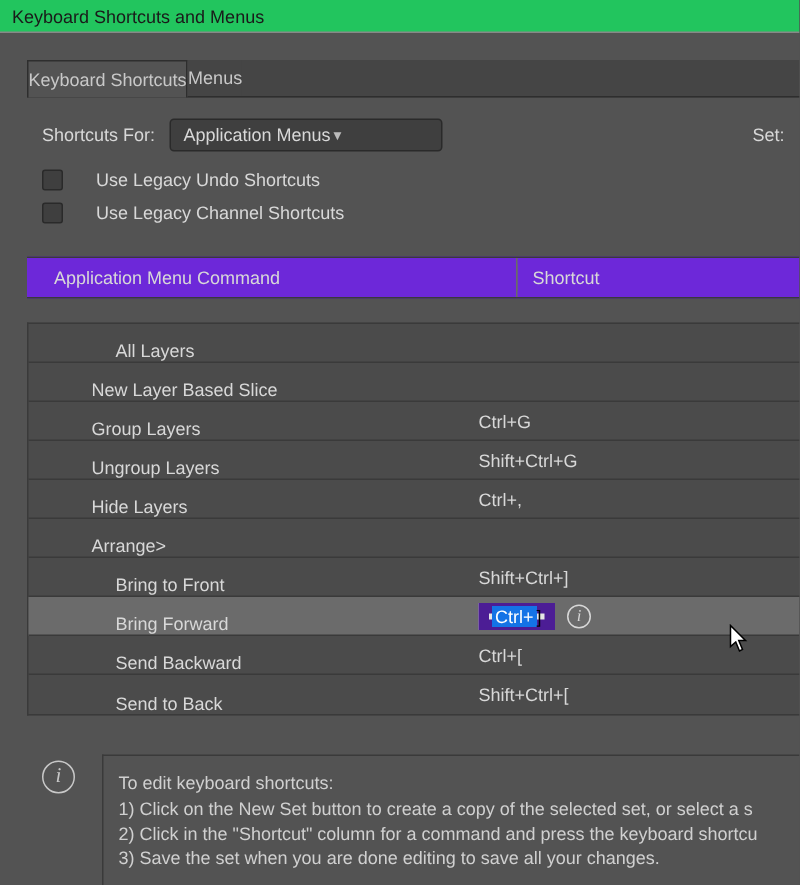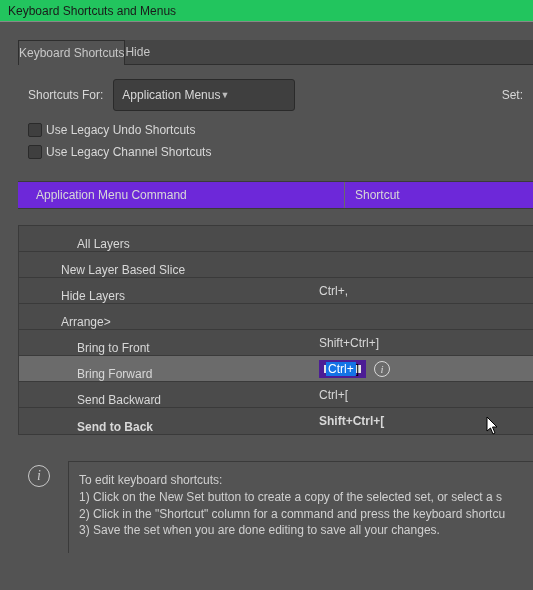--- a/index.html
+++ b/index.html
@@ -50,37 +50,37 @@
     gap: 10px;
   }
   .label { color: #d8d8d8; }
   .dropdown {
     background: #3f3f3f;
     border: 1px solid #2a2a2a;
     border-radius: 3px;
     color: #d8d8d8;
     padding: 3px 8px;
     width: 182px;
-    height: 32px;
+    height: 22px;
     display: flex;
     align-items: center;
     cursor: pointer;
   }
   .chevron {
     font-size: 9px;
     color: #bbb;
   }
   .set-label {
     margin-left: auto;
     padding-right: 10px;
   }
   .checkbox-row {
     display: flex;
     align-items: center;
-    gap: 4px;
+    gap: 22px;
     padding: 4px 0 4px 10px;
   }
   .checkbox {
     width: 14px;
     height: 14px;
     border: 1px solid #2a2a2a;
     background: #3f3f3f;
     border-radius: 2px;
     cursor: pointer;
   }
@@ -112,21 +112,21 @@
     border-right: none;
     background: #4b4b4b;
   }
   .row {
     display: flex;
     height: 26px;
     align-items: center;
     border-bottom: 1px solid #3a3a3a;
     cursor: pointer;
   }
-  .row:last-child { border-bottom: none; font-weight: bold; }
+  .row:last-child { border-bottom: none; }
   .row .cmd {
     flex: 0 0 300px;
     padding-left: 42px;
     color: #d8d8d8;
     margin-top: 11px;
   }
   .row .cmd.depth1 { padding-left: 58px; }
   .row .cmd.depth0 { padding-left: 42px; }
   .row .sc {
     flex: 1;
@@ -140,21 +140,21 @@
     background: #6b6b6b;
   }
   .sc-edit {
     background: #e5e5e5;
     color: #000;
     font-size: 12px;
     height: 18px;
     padding: 0 2px;
     display: inline-flex;
     align-items: center;
-    border: 5px solid #4c1d95;
+    border: 7px solid #4c1d95;
   }
   .sc-edit .seltxt {
     background: #1473e6;
     color: #fff;
     padding: 0 2px;
   }
   .info-icon-sm {
     width:16px; height:16px;
     border:1.4px solid #d8d8d8;
     border-radius:50%;
@@ -208,21 +208,21 @@
 <body>
 
 <div class="window-title-bar">
   <span>Keyboard Shortcuts and Menus</span>
 </div>
 
 <div class="dialog-body">
 
   <div class="tabs">
     <div class="tab active">Keyboard Shortcuts</div>
-    <div class="tab">Hide</div>
+    <div class="tab">Menus</div>
   </div>
 
   <div class="controls-row">
     <span class="label">Shortcuts For:</span>
     <div class="dropdown">
       <span>Application Menus</span>
       <span class="chevron">▼</span>
     </div>
     <span class="label set-label">Set:</span>
   </div>
@@ -242,20 +242,28 @@
       <div class="col-sc">Shortcut</div>
     </div>
     <div class="table-body" id="table-body">
         <div class="row">
           <div class="cmd depth1">All Layers</div>
           <div class="sc"></div>
         </div>
         <div class="row">
           <div class="cmd depth0">New Layer Based Slice</div>
           <div class="sc"></div>
+        </div>
+        <div class="row">
+          <div class="cmd depth0">Group Layers</div>
+          <div class="sc">Ctrl+G</div>
+        </div>
+        <div class="row">
+          <div class="cmd depth0">Ungroup Layers</div>
+          <div class="sc">Shift+Ctrl+G</div>
         </div>
         <div class="row">
           <div class="cmd depth0">Hide Layers</div>
           <div class="sc">Ctrl+,</div>
         </div>
         <div class="row">
           <div class="cmd depth0">Arrange&gt;</div>
           <div class="sc"></div>
         </div>
         <div class="row">

